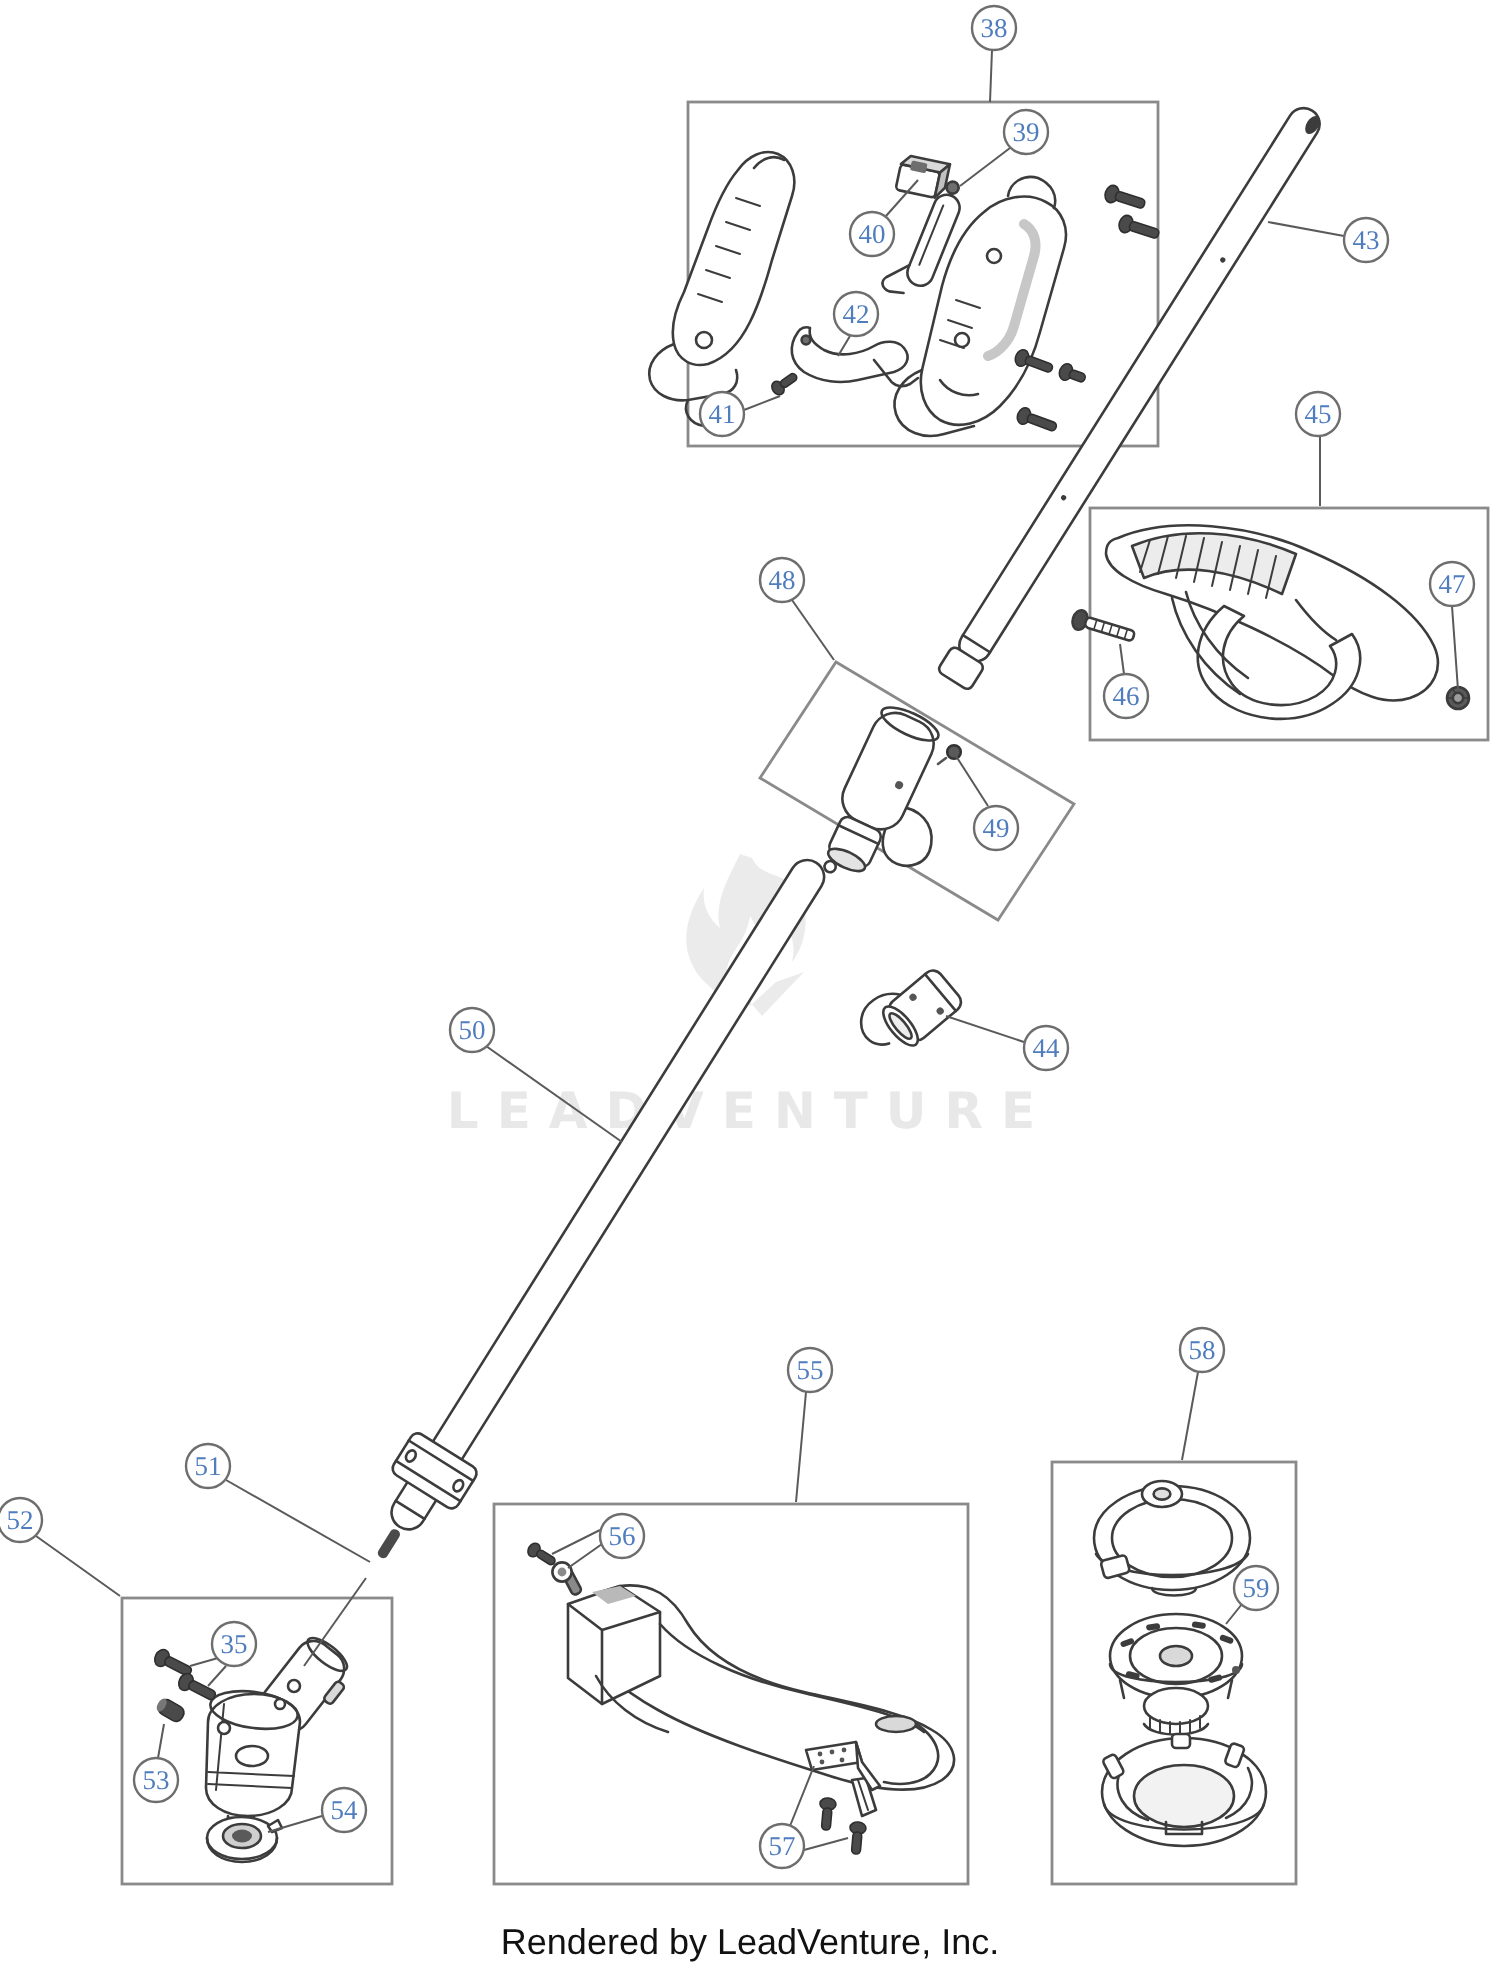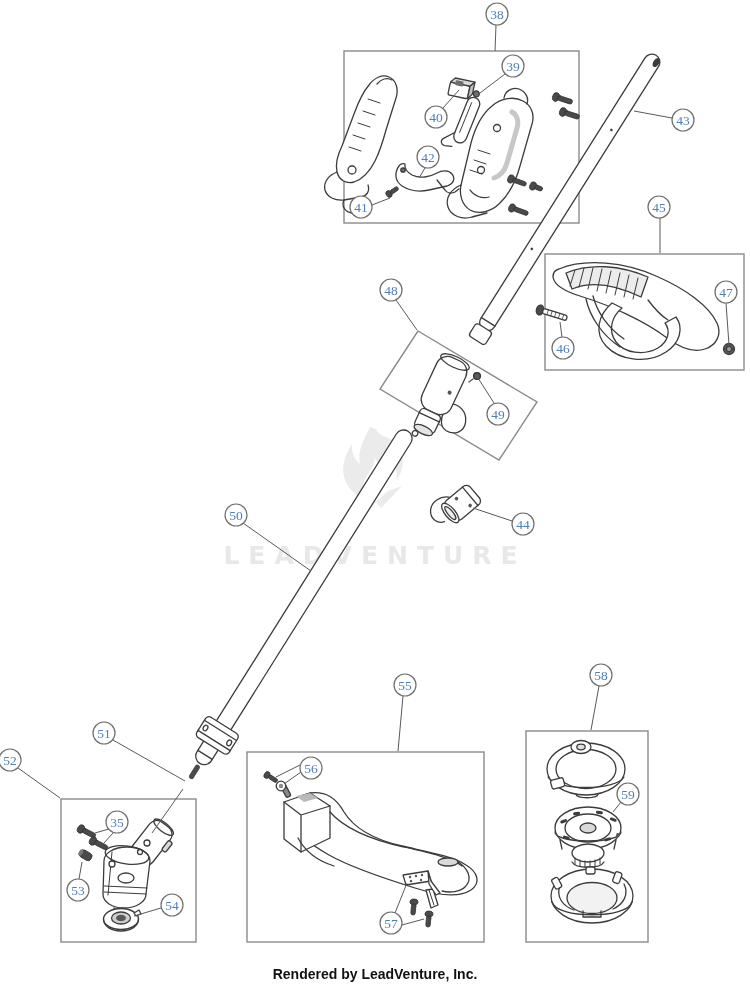--- a/index.html
+++ b/index.html
@@ -1,20 +1,20 @@
 <!DOCTYPE html>
 <html><head>
 <meta charset="utf-8">
 <style>
   html,body{margin:0;padding:0;background:#ffffff;}
   .canvas{position:relative;width:750px;height:992px;background:#fff;overflow:hidden;
           font-family:"Liberation Sans", sans-serif;}
   svg{position:absolute;left:0;top:0;}
   .footer{position:absolute;left:0;right:0;bottom:10px;text-align:center;
-          font-size:14px;color:#111;font-family:"Liberation Sans", sans-serif;font-weight:bold;}
+          font-size:18px;color:#111;font-family:"Liberation Sans", sans-serif;}
   #art-layer path, #art-layer rect, #art-layer ellipse, #art-layer circle,
   #art-layer line, #art-layer polygon{vector-effect:non-scaling-stroke;}
 </style>
 </head>
 <body>
 
 <div class="canvas">
 
 <svg id="diagram" width="750" height="992" viewBox="0 0 750 992">
 

